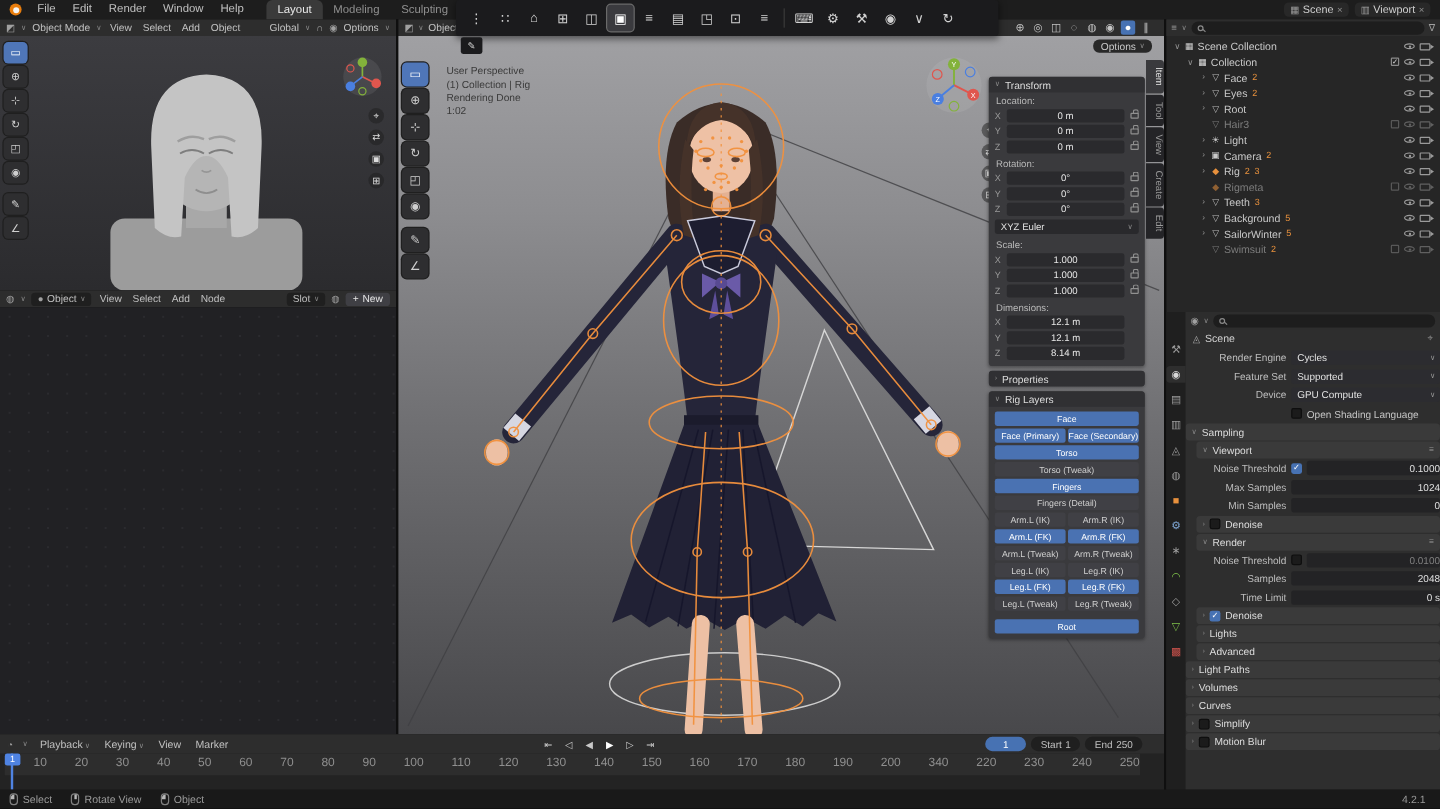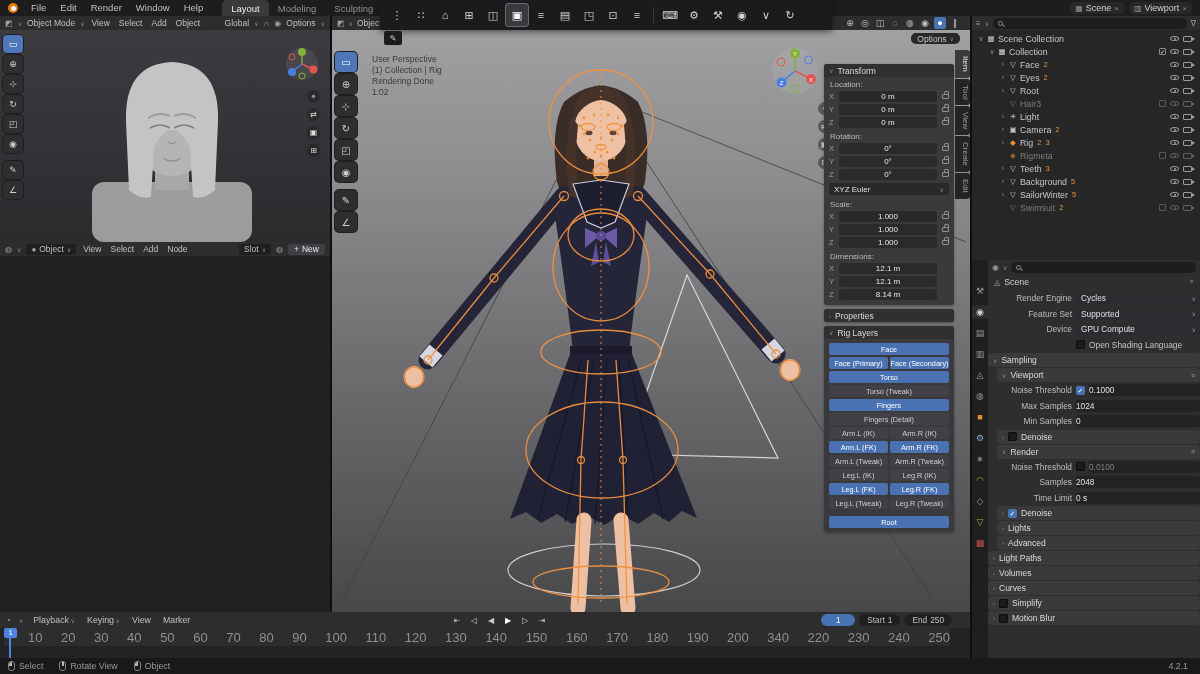--- a/index.html
+++ b/index.html
@@ -107,21 +107,21 @@
 #prop-tabstrip{width:16px;background:#1f1f1f;display:flex;flex-direction:column;align-items:center;padding-top:24px;gap:7px;flex:none}
 .ptab{width:16px;height:14px;display:flex;align-items:center;justify-content:center;font-size:9px}
 .ptab.active{background:#2e2e2e;border-radius:3px 0 0 3px}
 #prop-main{flex:1;background:#2e2e2e;overflow:hidden}
 #prop-header{height:15px;background:#2d2d2d;display:flex;align-items:center;gap:4px;padding:0 4px}
 #prop-breadcrumb{height:14px;display:flex;align-items:center;gap:4px;padding:0 6px;font-size:8.8px;color:#d0d0d0}
 #prop-breadcrumb .pin{margin-left:auto;font-size:8px;color:#8a8a8a}
 #prop-rows{display:flex;flex-direction:column;gap:1px;padding:2px 0}
 .prow{display:flex;align-items:center;height:14.5px;gap:4px}
 .plabel{width:84px;text-align:right;font-size:8.4px;color:#bdbdbd;flex:none}
-.pfield{flex:1;height:12px;background:#232325;border-radius:2px;display:flex;align-items:center;justify-content:flex-start;font-size:8.3px;color:#e0e0e0;position:relative;overflow:hidden}
+.pfield{flex:1;height:12px;background:#232325;border-radius:2px;display:flex;align-items:center;justify-content:flex-end;font-size:8.3px;color:#e0e0e0;position:relative;overflow:hidden}
 .pfield.dd{background:#2c2c30;justify-content:flex-end;padding-left:5px}
 .pfield .ddch{margin-left:auto;margin-right:4px;font-size:6px;color:#999}
 .pfield.dim{color:#808080}
 .pchk{width:9px;height:9px;border-radius:2px;background:#1b1b1b;box-shadow:inset 0 0 0 1px #0e0e0e;color:#fff;font-size:7px;line-height:9px;text-align:center;flex:none}
 .pchk.on{background:#4772b3;box-shadow:none}
 .pcheck-label{font-size:8.4px;color:#c4c4c4}
 .psec{height:14px;background:#3a3a3a;border-radius:3px;display:flex;align-items:center;gap:4px;padding:0 5px;font-size:8.5px;color:#dcdcdc}
 .psec.sub{margin-left:9px}
 .psec .menu{margin-left:auto;font-size:7px;color:#9a9a9a}
 
@@ -129,21 +129,21 @@
 #timeline{position:absolute;left:0;top:612px;width:970px;height:46px;background:#262626}
 #tl-header{height:16px;background:#2d2d2d;display:flex;align-items:center;gap:8px;padding:0 6px;font-size:8.8px;color:#c0c0c0;position:relative}
 #transport{position:absolute;left:450px;top:2px;display:flex;gap:3px}
 .trbtn{width:14px;height:12px;display:flex;align-items:center;justify-content:center;font-size:8px;color:#c8c8c8}
 .trbtn.play{color:#fff}
 #tl-fields{margin-left:auto;display:flex;gap:4px;align-items:center;padding-right:12px}
 .tfield{height:12px;border-radius:6px;background:#1f1f1f;display:flex;align-items:center;gap:3px;padding:0 8px;font-size:8.3px;color:#c0c0c0}
 .tfield.cur{background:#4772b3;color:#fff;min-width:34px;justify-content:center}
 #tl-ruler{position:relative;height:30px;background:#232323}
 .inrange{position:absolute;left:4px;right:20px;top:0;bottom:12px;background:#2d2d2d}
-#ticks{position:absolute;left:28px;right:20px;top:2px;display:flex;justify-content:space-between;font-size:13px;color:#8f8f8f}
+#ticks{position:absolute;left:28px;right:20px;top:2px;display:flex;justify-content:space-between;font-size:10px;color:#8f8f8f}
 .playhead{position:absolute;left:9px;top:0;bottom:0;width:2px;background:#4f83e2}
 .phbadge{position:absolute;left:4px;top:0;width:13px;height:10px;background:#4f83e2;border-radius:2px;color:#fff;font-size:7.5px;line-height:10px;text-align:center}
 
 
 #statusbar{position:absolute;left:0;top:658px;width:1200px;height:16px;background:#191919;display:flex;align-items:center;gap:16px;padding:0 8px;font-size:8.8px;color:#9a9a9a}
 .shint{display:flex;align-items:center;gap:4px}
 .mouse{width:7px;height:10px;border:1px solid #808080;border-radius:3px;position:relative}
 .mouse.left::before{content:"";position:absolute;left:0;top:0;width:3px;height:4px;background:#b8b8b8;border-radius:3px 0 0 0}
 .mouse.mid::before{content:"";position:absolute;left:2px;top:0;width:2px;height:4px;background:#b8b8b8}
 #version{margin-left:auto;padding-right:4px}

